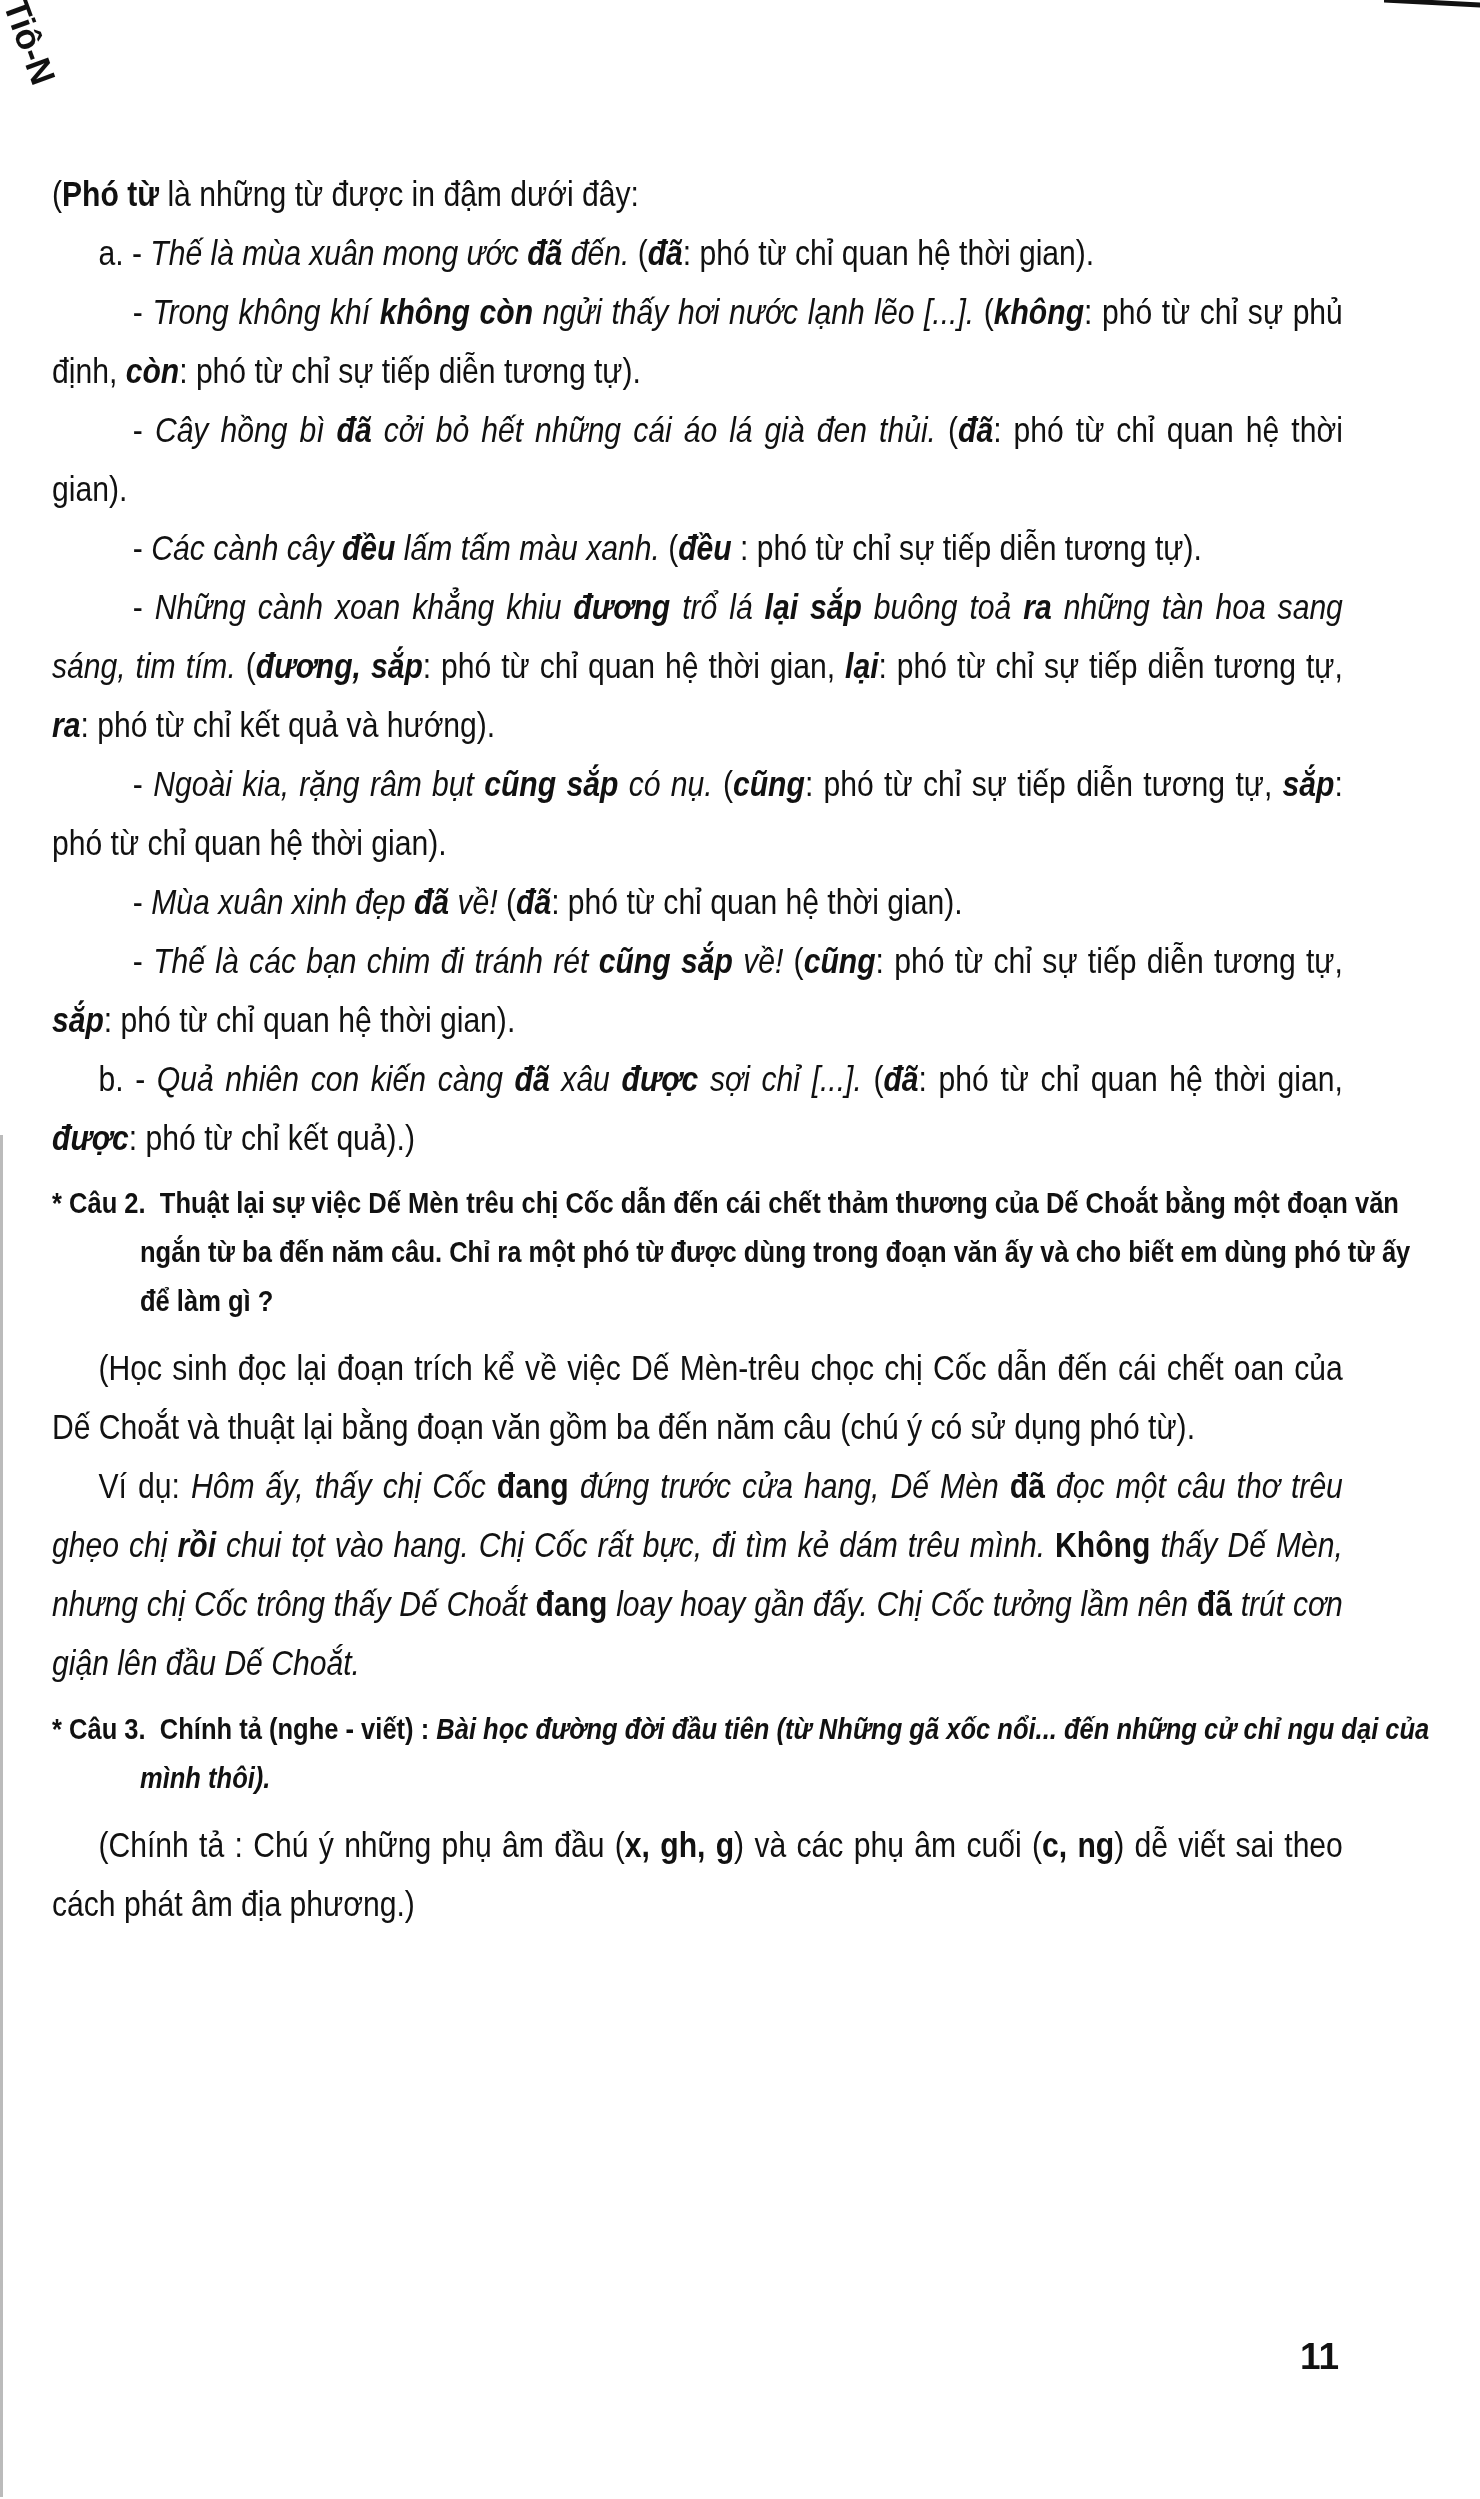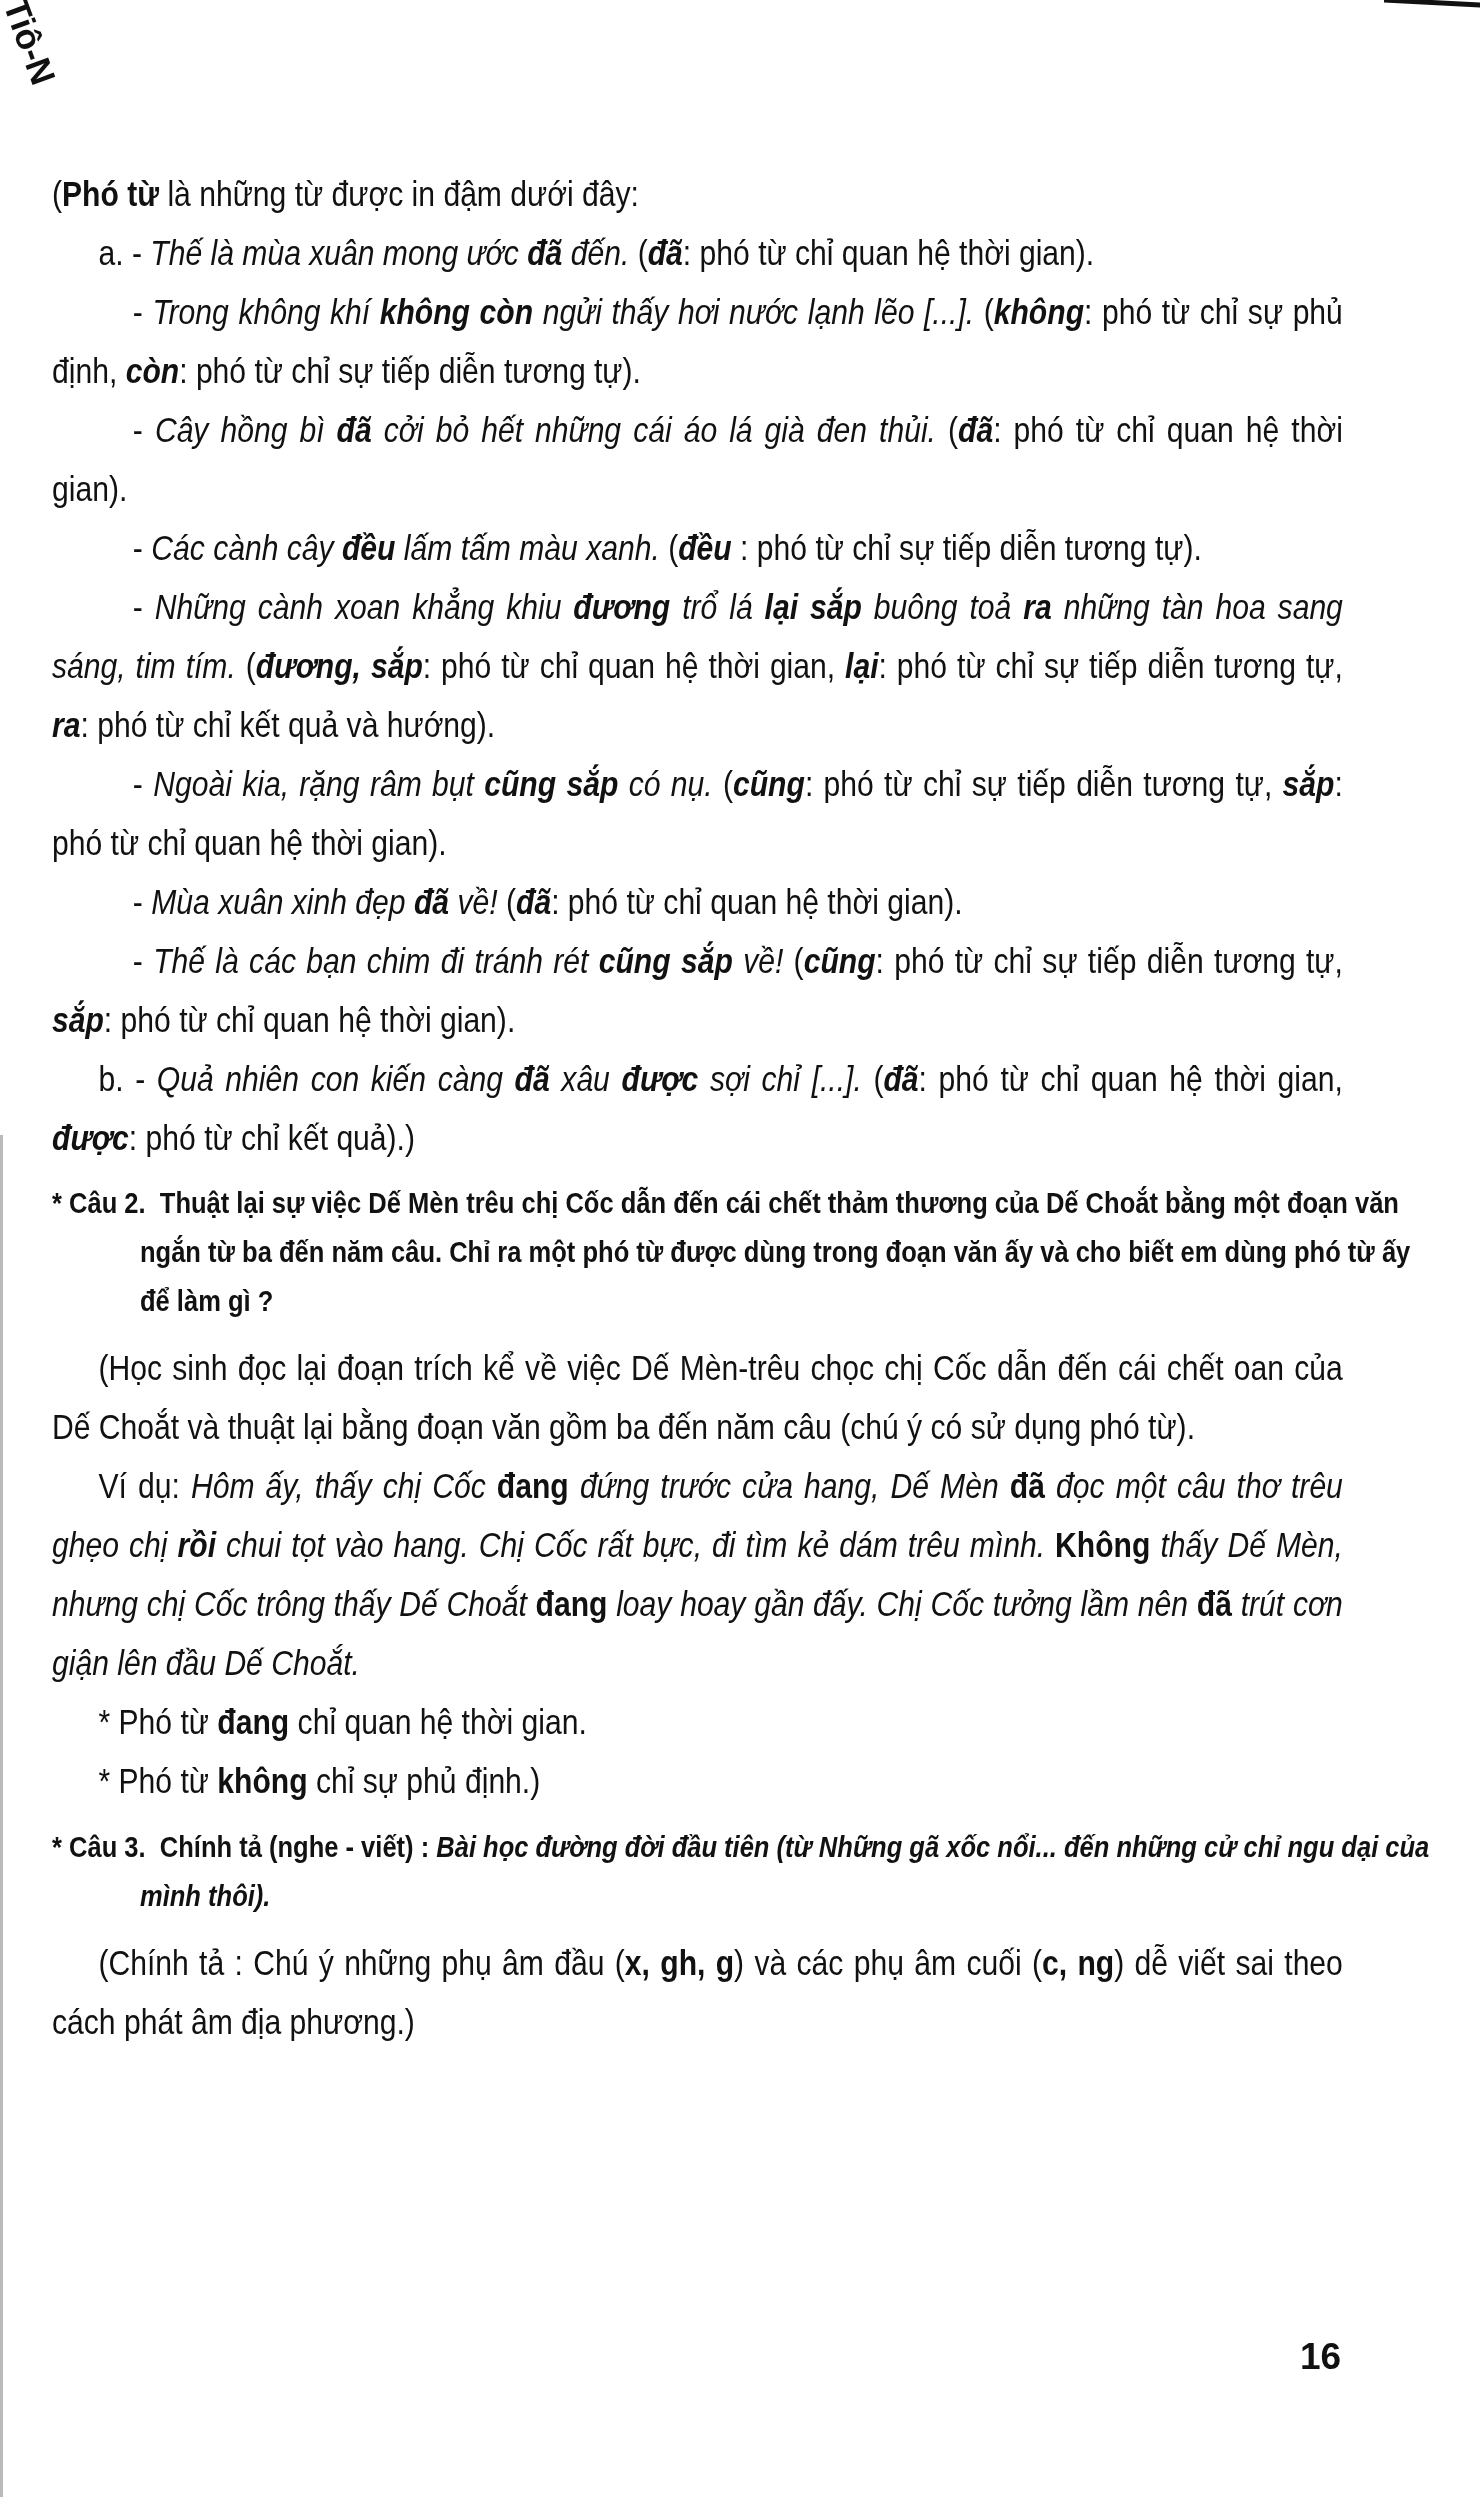--- a/index.html
+++ b/index.html
@@ -49,28 +49,24 @@
         <p class="para indent"><span>b. - </span><i>Quả nhiên con kiến càng </i><b style="font-style: italic;">đã</b><i> xâu </i><b style="font-style: italic;">được</b><i> sợi chỉ [...].</i><span> (</span><b style="font-style: italic;">đã</b><span>: phó từ chỉ quan hệ thời gian, </span><b style="font-style: italic;">được</b><span>: phó từ chỉ kết quả).)</span></p>
       </div>
 
     <div class="sp-s"></div>
     <p class="q">
       <span>* Câu 2.</span>&nbsp;&nbsp;<span>Thuật lại sự việc Dế Mèn trêu chị Cốc dẫn đến cái chết thảm thương của Dế Choắt bằng một đoạn văn ngắn từ ba đến năm câu. Chỉ ra một phó từ được dùng trong đoạn văn ấy và cho biết em dùng phó từ ấy để làm gì ?</span>
     </p>
     <div class="sp-s"></div>
     <p class="para indent">(Học sinh đọc lại đoạn trích kể về việc Dế Mèn-trêu chọc chị Cốc dẫn đến cái chết oan của Dế Choắt và thuật lại bằng đoạn văn gồm ba đến năm câu (chú ý có sử dụng phó từ).</p>
     <p class="para indent" id="q2-example"><span>Ví dụ: </span><i>Hôm ấy, thấy chị Cốc </i><b>đang</b><i> đứng trước cửa hang, Dế Mèn </i><b>đã</b><i> đọc một câu thơ trêu ghẹo chị </i><b style="font-style: italic;">rồi</b><i> chui tọt vào hang. Chị Cốc rất bực, đi tìm kẻ dám trêu mình. </i><b>Không</b><i> thấy Dế Mèn, nhưng chị Cốc trông thấy Dế Choắt </i><b>đang</b><i> loay hoay gần đấy. Chị Cốc tưởng lầm nên </i><b>đã</b><i> trút cơn giận lên đầu Dế Choắt.</i></p>
-    <div id="q2-notes">
-        <p class="para indent"><span>* Phó từ </span><b>đang</b><span> chỉ quan hệ thời gian.</span></p>
-        <p class="para indent"><span>* Phó từ </span><b>không</b><span> chỉ sự phủ định.)</span></p>
-      </div>
 
     <div class="sp-s"></div>
     <p class="q">
       <span>* Câu 3.</span>&nbsp;&nbsp;<span>Chính tả (nghe - viết) : </span><i>Bài học đường đời đầu tiên (từ Những gã xốc nổi... đến những cử chỉ ngu dại của mình thôi).</i>
     </p>
     <div class="sp-s"></div>
     <p class="para indent" id="q3-answer"><span>(Chính tả : Chú ý những phụ âm đầu (</span><b>x, gh, g</b><span>) và các phụ âm cuối (</span><b>c, ng</b><span>) dễ viết sai theo cách phát âm địa phương.)</span></p>
   </div>
 
-  <div class="page-number">16</div>
+  <div class="page-number">11</div>
 </div>
 
 
 </body></html>

